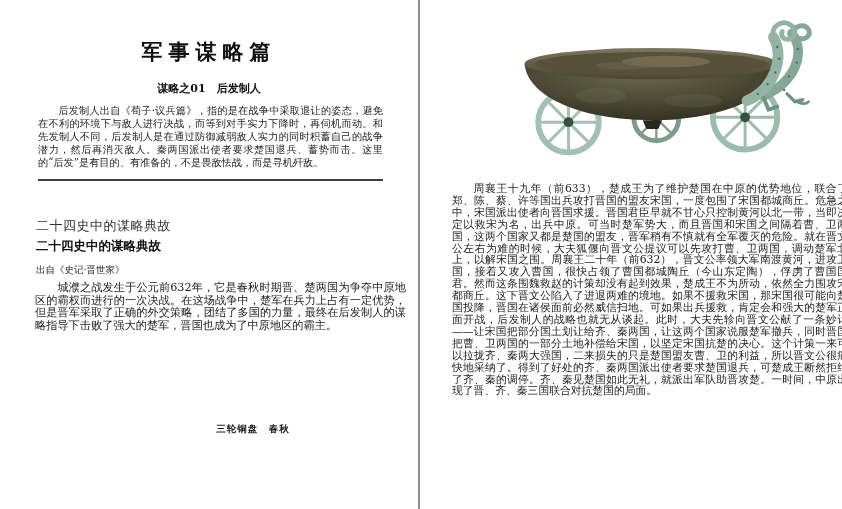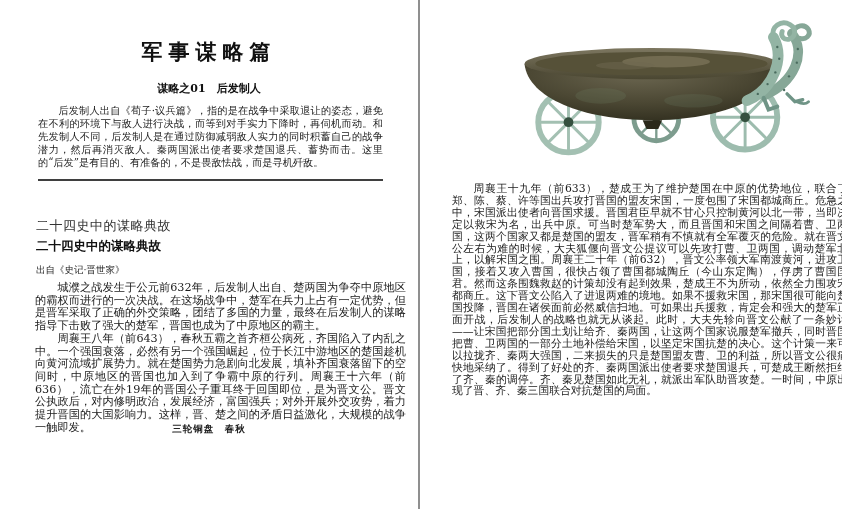--- a/index.html
+++ b/index.html
@@ -18,43 +18,42 @@
   .chapter-intro{position:absolute;top:104px;left:38px;width:345px;
     font-size:10.2px;line-height:13px;text-align:justify;text-indent:2em;color:#222;}
   .rule{position:absolute;top:179px;left:38px;width:345px;height:2px;background:#3f3f3f;}
   .series-label{position:absolute;top:217px;left:36px;font-size:13px;color:#333;letter-spacing:0.5px;}
   .story-title{position:absolute;top:238px;left:36px;font-size:12.5px;font-weight:bold;color:#111;}
   .story-source{position:absolute;top:264px;left:36px;font-size:9.5px;color:#222;}
   .story-body{position:absolute;top:282px;left:35px;width:371px;
     font-size:11.2px;line-height:12.7px;text-align:justify;color:#1a1a1a;}
   .story-body p{margin:0;text-indent:2em;}
   .artifact-caption{position:absolute;top:423px;left:0;width:100%;text-align:center;
-    font-size:9.5px;font-weight:bold;color:#222;letter-spacing:1px;}
+    font-size:9.5px;font-weight:bold;color:#222;letter-spacing:1px;padding-left:44px;}
 
   
   .artifact-photo{position:absolute;top:8px;left:68px;width:322px;height:162px;}
   .right-body{position:absolute;top:183px;left:12px;width:396px;
     font-size:10.8px;line-height:11.9px;text-align:justify;color:#1a1a1a;text-indent:2em;}
 </style>
 </head>
 <body>
 
 <div id="spread">
 
   <div class="page" id="page-left">
     <div class="chapter-title">军事谋略篇</div>
     <div class="strategy-heading">谋略之01　后发制人</div>
     <div class="chapter-intro">后发制人出自《荀子·议兵篇》，指的是在战争中采取退让的姿态，避免在不利的环境下与敌人进行决战，而等到对手实力下降时，再伺机而动。和先发制人不同，后发制人是在通过防御减弱敌人实力的同时积蓄自己的战争潜力，然后再消灭敌人。秦两国派出使者要求楚国退兵、蓄势而击。这里的“后发”是有目的、有准备的，不是畏敌怯战，而是寻机歼敌。</div>
     <div class="rule"></div>
     <div class="series-label">二十四史中的谋略典故</div>
     <div class="story-title">二十四史中的谋略典故</div>
     <div class="story-source">出自《史记·晋世家》</div>
     <div class="story-body">
-      <p>城濮之战发生于公元前632年，后发制人出自、楚两国为争夺中原地区的霸权而进行的一次决战。在这场战争中，楚军在兵力上占有一定优势，但是晋军采取了正确的外交策略，团结了多国的力量，最终在后发制人的谋略指导下击败了强大的楚军，晋国也成为了中原地区的霸主。</p>
-      <p>周襄王八年（前643），春秋五霸之首齐桓公病死，齐国陷入了内乱之中。一个强国衰落，必然有另一个强国崛起，位于长江中游地区的楚国趁机向黄河流域扩展势力。就在楚国势力急剧向北发展，填补齐国衰落留下的空间时，中原地区的晋国也加入到了争霸中原的行列。周襄王十六年（前636），流亡在外19年的晋国公子重耳终于回国即位，是为晋文公。晋文公执政后，对内修明政治，发展经济，富国强兵；对外开展外交攻势，着力提升晋国的大国影响力。这样，晋、楚之间的矛盾日益激化，大规模的战争一触即发。</p>
+      <p>城濮之战发生于公元前632年，它是春秋时期晋、楚两国为争夺中原地区的霸权而进行的一次决战。在这场战争中，楚军在兵力上占有一定优势，但是晋军采取了正确的外交策略，团结了多国的力量，最终在后发制人的谋略指导下击败了强大的楚军，晋国也成为了中原地区的霸主。</p>
     </div>
     <div class="artifact-caption">三轮铜盘　春秋</div>
   </div>
 
   <div id="gutter"></div>
 
   <div class="page" id="page-right">
     <div class="artifact-photo">
       <svg width="322" height="162" viewBox="0 0 330 166" xmlns="http://www.w3.org/2000/svg">
         <defs>

